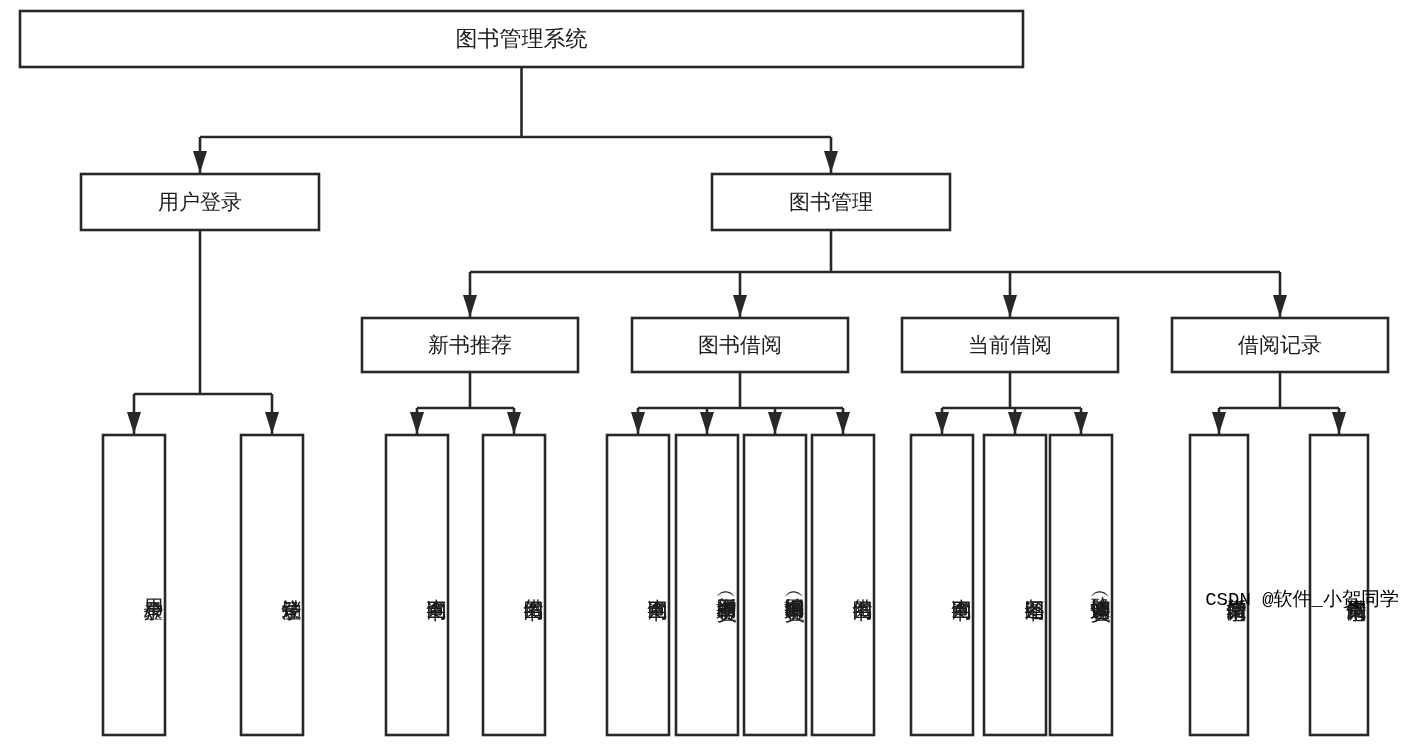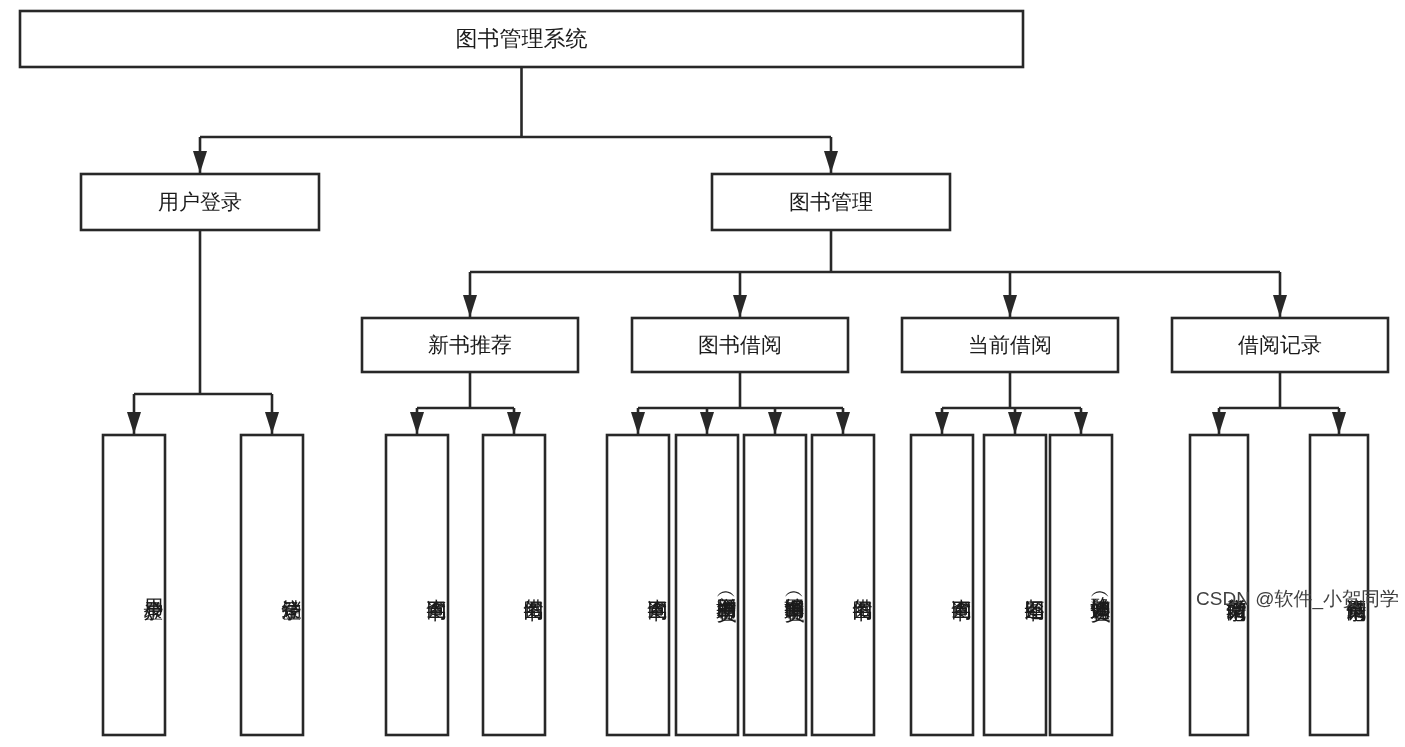--- a/index.html
+++ b/index.html
@@ -68,23 +68,23 @@
     display: flex;
     align-items: flex-start;
     justify-content: center;
     pointer-events: none;
     user-select: none;
   }
   .watermark {
     position: absolute;
     right: 6px;
     bottom: 4px;
-    font-family: Liberation Sans, sans-serif;
+    font-family: Liberation Mono, monospace;
     font-size: 19px;
-    color: #404040;
+    color: #000000;
     white-space: nowrap;
     user-select: none;
   }
 </style>
 </head>
 <body>
 
 <div id="diagram-root">
 
   <svg id="flow-svg" viewBox="0 0 1405 747">

